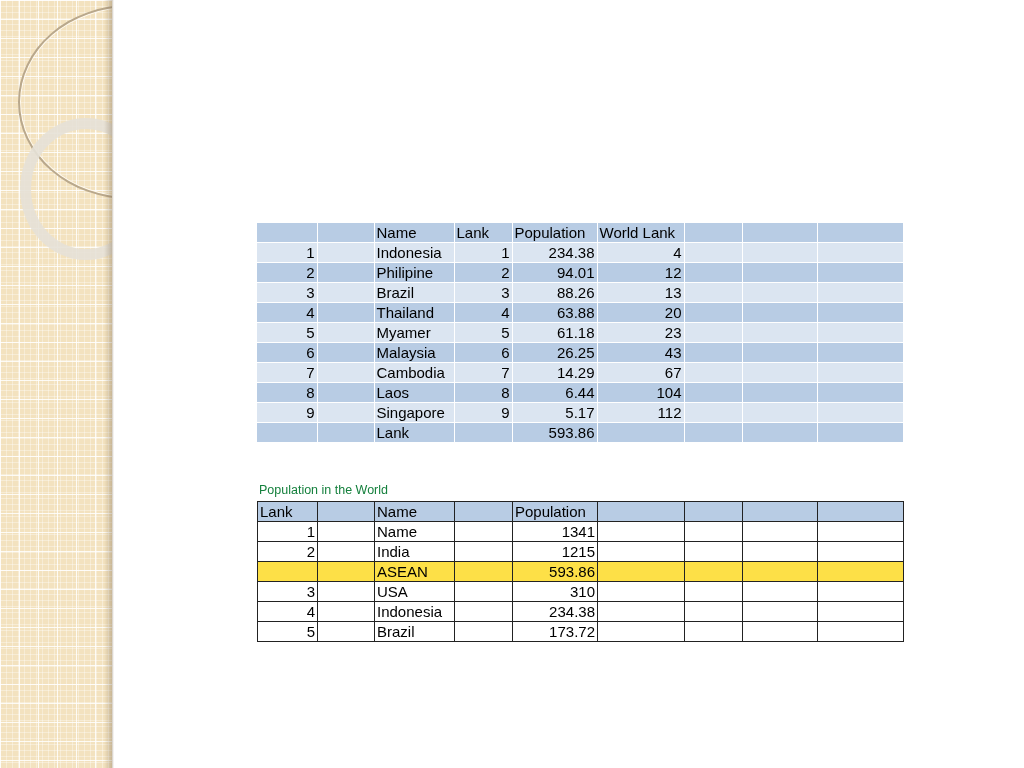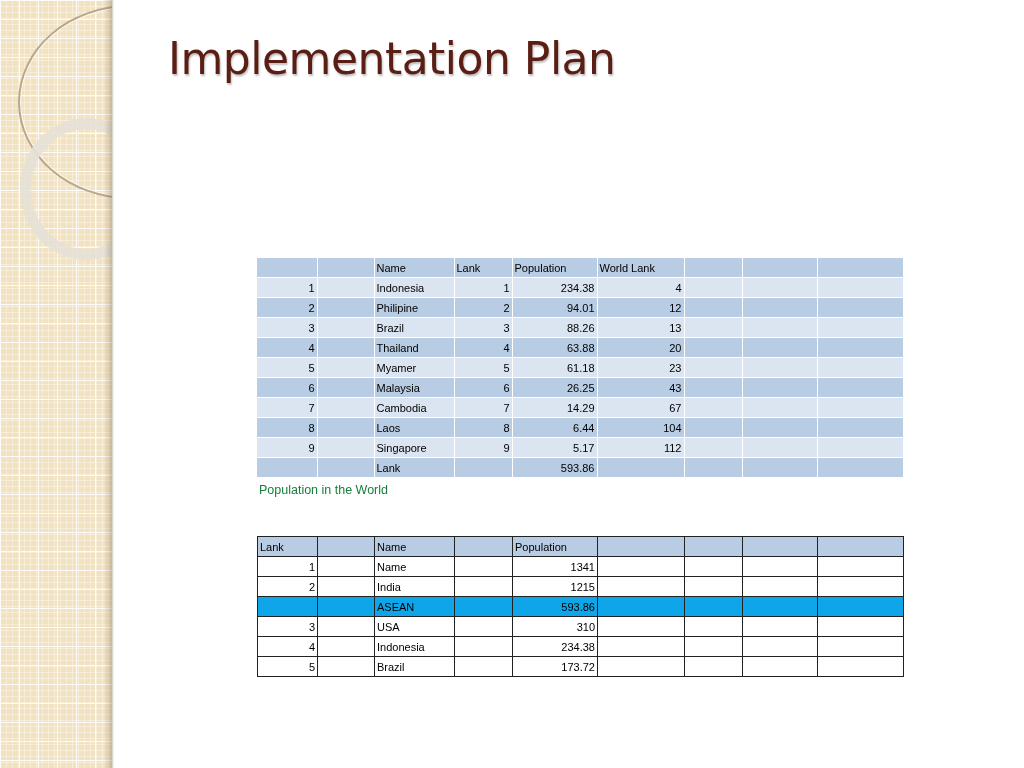--- a/index.html
+++ b/index.html
@@ -15,45 +15,44 @@
     background-size: 19px 19px, 19px 19px, 6px 6px, 6px 6px;
   }
   .sidebar-shadow { position:absolute; left:104px; top:0; width:10px; height:768px;
     background:linear-gradient(to right, rgba(120,100,70,0) 0%, rgba(120,100,70,0.35) 80%, rgba(255,255,255,0) 100%); }
   .ring { position:absolute; border-radius:50%; }
   .ring1 { left:18px; top:5px; width:220px; height:190px; border:2px solid #b9a88c; box-shadow:0 0 0 1px #fffaf0 inset; }
   .ring2 { left:20px; top:118px; width:110px; height:120px; border:11px solid rgba(230,225,215,0.9); }
   .ring-clip { position:absolute; left:0; top:0; width:112px; height:768px; overflow:hidden; }
   .title { position:absolute; left:168px; top:32px; color:#5a1e14; font-family:"DejaVu Sans", sans-serif; font-size:44px; line-height:54px; letter-spacing:-0.5px; text-shadow:1px 2px 2px rgba(0,0,0,0.25); }
   .title div { white-space:nowrap; }
-  table { border-collapse:collapse; position:absolute; font-size:11px; color:#000; table-layout:fixed;margin-top:35px; }
+  table { border-collapse:collapse; position:absolute; font-size:15px; color:#000; table-layout:fixed; }
   td { height:19px; padding:0 2px; white-space:nowrap; overflow:hidden; }
   .t1 { left:257px; top:223px; width:646px; }
   .t1 td { border-right:1px solid #fff; border-bottom:1px solid #fff; }
   .t1 tr.dark td { background:#b8cce4; }
   .t1 tr.light td { background:#dbe5f1; }
   .t2 { left:257px; top:501px; width:646px; }
   .t2 td { border:1px solid #222; background:#fff; }
   .t2 tr.hdr td { background:#b8cce4; }
-  .t2 tr.hl td { background:#0ea5e9; }
+  .t2 tr.hl td { background:#fde047; }
   .r { text-align:right; }
   .caption { position:absolute; left:259px; top:483px; font-size:12.5px; color:#15803d; }
 </style>
 </head>
 <body>
 
 <div class="sidebar"></div>
 <div class="ring-clip">
   <div class="ring ring1"></div>
   <div class="ring ring2"></div>
 </div>
 <div class="sidebar-shadow"></div>
 
 <div class="title">
-  <div>Implementation Plan</div>
 </div>
 
 <table class="t1">
   <colgroup>
     <col style="width:60px">
       <col style="width:57px">
       <col style="width:80px">
       <col style="width:58px">
       <col style="width:85px">
       <col style="width:87px">

